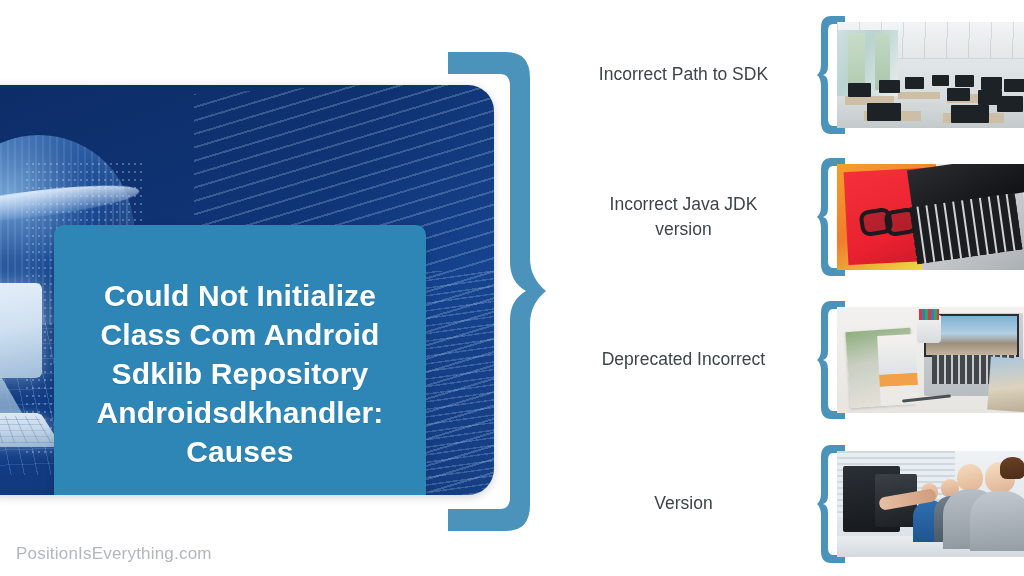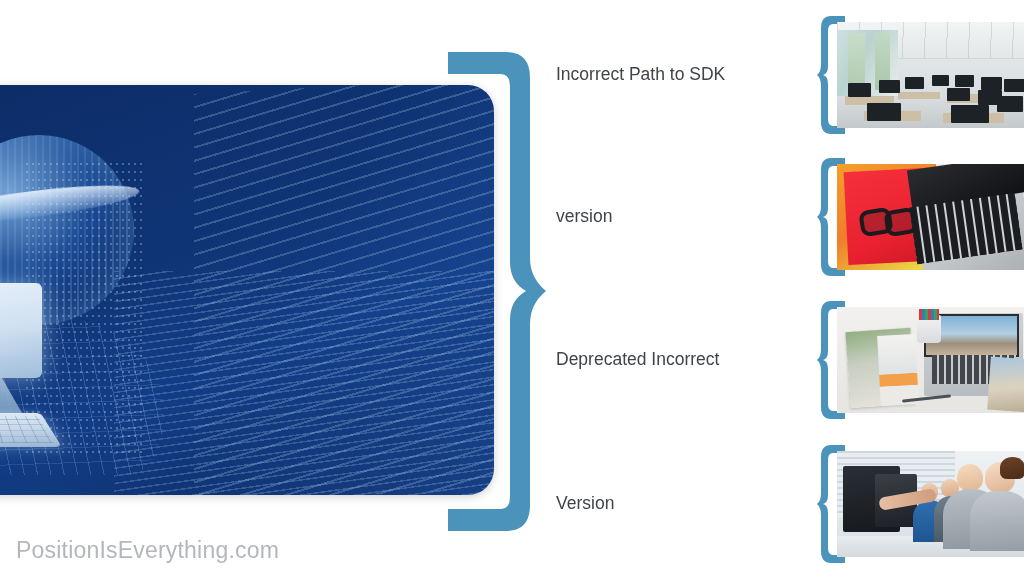--- a/index.html
+++ b/index.html
@@ -134,21 +134,21 @@
   
   .rows{position:absolute;left:556px;top:0;width:468px;height:576px;}
   .row{position:absolute;left:0;width:468px;height:133px;display:flex;align-items:center;}
   .row-1{top:8px;}
   .row-2{top:150px;}
   .row-3{top:293px;}
   .row-4{top:437px;}
 
   .row-label{
     width:256px;
-    text-align:left;
+    text-align:center;
     color:#3f4448;
     font-size:17.5px;
     line-height:1.38;
     padding-right:4px;
   }
   .row-media{
     position:relative;
     width:210px;height:133px;
     display:flex;align-items:center;
   }
@@ -237,41 +237,50 @@
   .p4 .desk{position:absolute;left:0;bottom:0;width:100%;height:20%;
     background:linear-gradient(180deg,#e9edf0,#d3d9dd);}
   .p4 .arm{position:absolute;left:22%;top:40%;width:30%;height:12%;
     background:linear-gradient(90deg,#e6bfa5,#cf9c7d);border-radius:6px;transform:rotate(-10deg);}
   .p4 .kid{position:absolute;border-radius:50% 50% 44% 44%;}
   .p4 .body{position:absolute;border-radius:26px 26px 0 0;}
 
   
   .watermark{
     position:absolute;left:16px;bottom:12px;
-    color:#b4b7ba;font-size:23px;letter-spacing:.2px;
+    color:#b4b7ba;font-size:17px;letter-spacing:.2px;
   }
 </style>
 </head>
 <body>
 
 <div class="stage">
 
   <div class="hero">
     <div class="tech-art">
       <div class="globe"></div>
       <div class="globe-band"></div>
       <div class="grid-sphere"></div>
       <div class="binary"></div>
       <div class="monitor"></div>
       <div class="monitor-stand"></div>
       <div class="keyboard"></div>
     </div>
     <div class="streaks"></div>
     <div class="streaks2"></div>
 
+    <div class="title-panel">
+      <div class="title-text">
+        <div>Could Not Initialize</div>
+        <div>Class Com Android</div>
+        <div>Sdklib Repository</div>
+        <div>Androidsdkhandler:</div>
+        <div>Causes</div>
+      </div>
+    </div>
   </div>
 
   <div class="big-bracket">
     <svg viewBox="0 0 120 495" width="120" height="495" preserveAspectRatio="none" aria-hidden="true">
       <path d="M14,8 L72,8 Q96,8 96,34 L96,214 Q96,234 112,247 Q96,260 96,280 L96,461 Q96,487 72,487 L14,487
                L14,465 L66,465 Q76,465 76,453 L76,276 Q76,256 92,247 Q76,238 76,218 L76,42 Q76,30 66,30 L14,30 Z" fill="#4b93bb"></path>
     </svg>
   </div>
 
   <div class="rows">
@@ -307,20 +316,21 @@
           <div class="mon" style="left:74%;top:64%;width:13%;height:14%"></div>
           <div class="mon" style="left:16%;top:76%;width:18%;height:17%"></div>
           <div class="mon" style="left:60%;top:78%;width:20%;height:17%"></div>
           <div class="mon" style="left:84%;top:70%;width:14%;height:15%"></div>
         </div>
       </div>
     </div>
 
     <div class="row row-2">
       <div class="row-label">
+        <div>Incorrect Java JDK</div>
         <div>version</div>
       </div>
       <div class="row-media">
         <div class="mini-bracket">
           <svg viewBox="0 0 30 122" width="30" height="122" preserveAspectRatio="none" aria-hidden="true">
             <path d="M28,2 L14,2 Q4,2 4,14 L4,50 Q4,58 0,61 Q4,64 4,72 L4,108 Q4,120 14,120 L28,120
                      L28,112 L16,112 Q11,112 11,105 L11,70 Q11,62 6,61 Q11,60 11,52 L11,17 Q11,10 16,10 L28,10 Z" fill="#4b93bb"></path>
           </svg>
         </div>
         <div class="photo p2">

